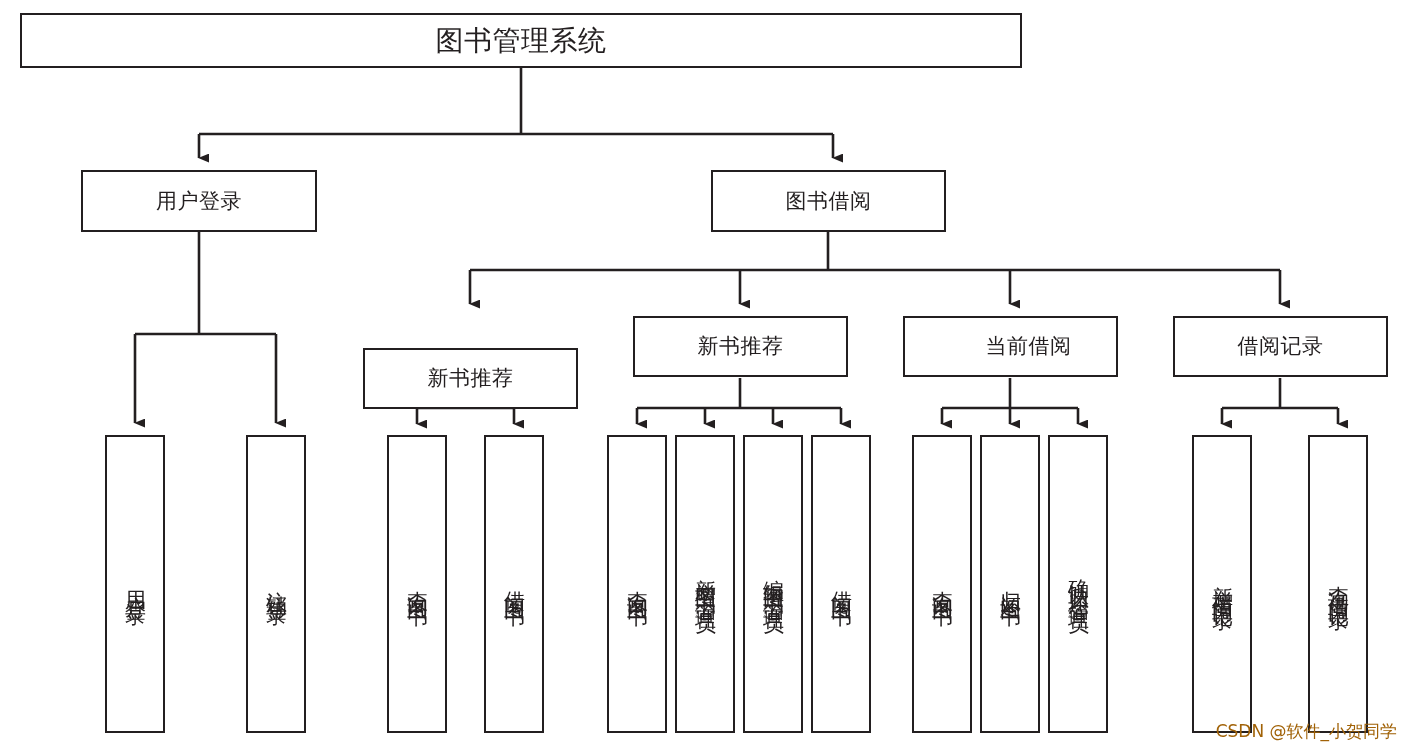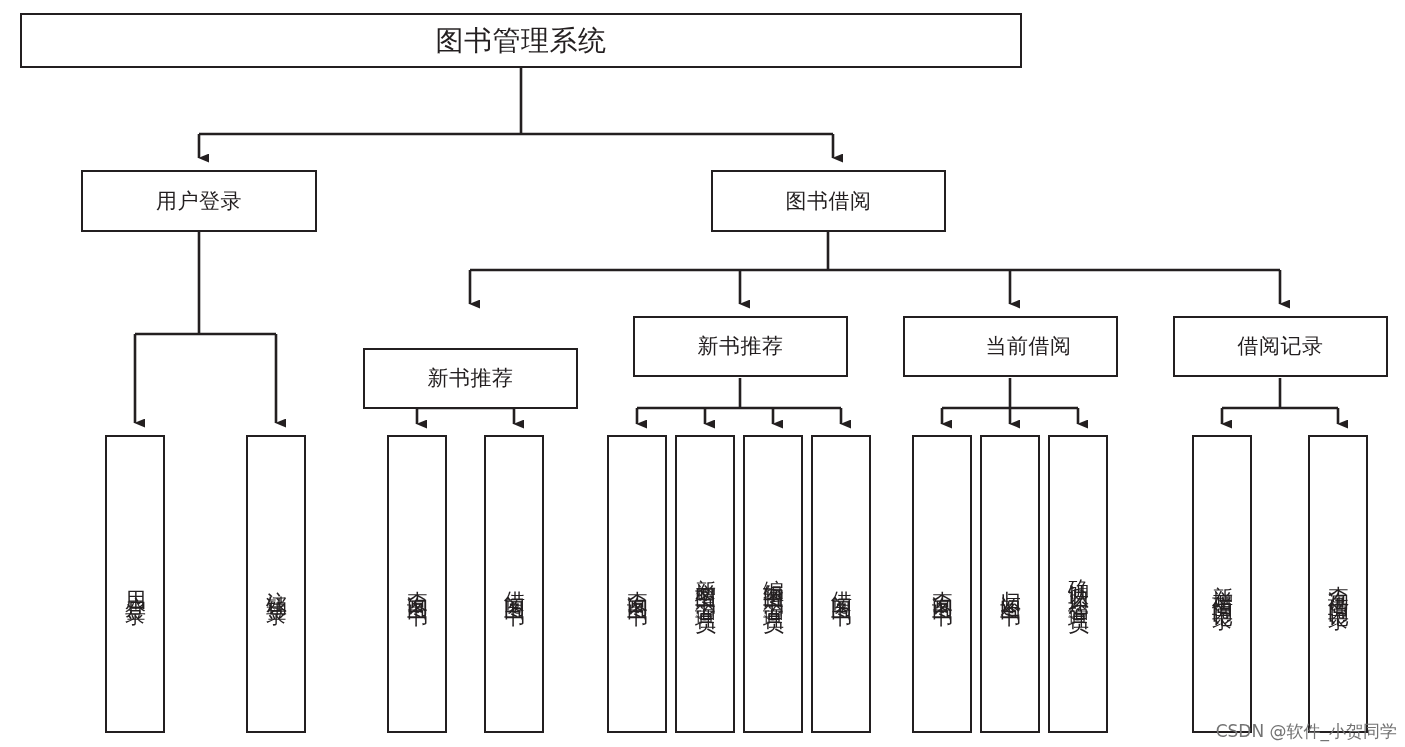--- a/index.html
+++ b/index.html
@@ -58,21 +58,21 @@
     text-orientation: upright;
     font-size: 21px;
     letter-spacing: 5px;
     line-height: 1;
   }
   #watermark {
     position: absolute;
     right: 8px;
     bottom: 4px;
     font-size: 17px;
-    color: #737373;
+    color: #a16207;
     font-family: "DejaVu Sans", "Liberation Sans", sans-serif;
     white-space: nowrap;
     user-select: none;
   }
 </style>
 </head>
 <body>
 
 <div id="diagram-root">
 

